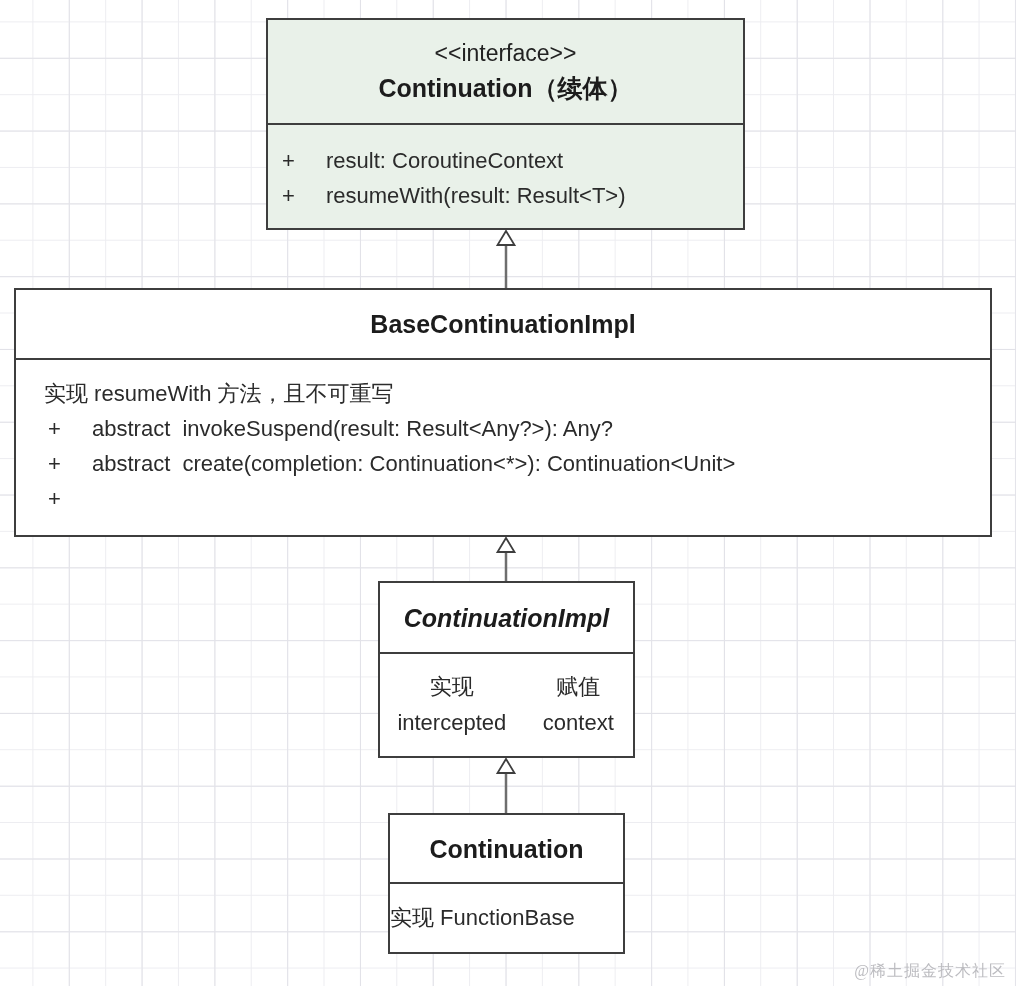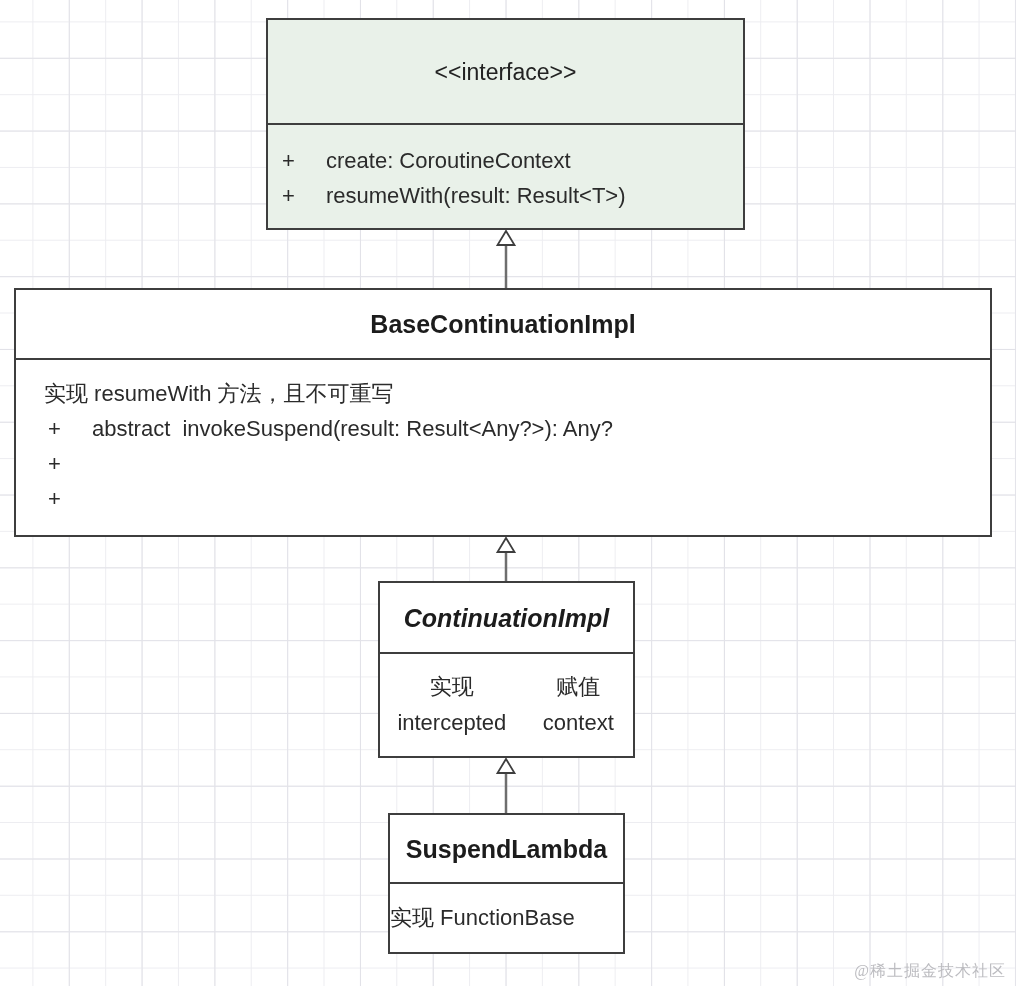--- a/index.html
+++ b/index.html
@@ -88,25 +88,26 @@
   #arrow-3 { left: 495px; top: 758px; height: 55px; }
 </style>
 </head>
 <body>
 
 <div class="canvas">
 
   <div class="uml-box" id="box-continuation">
     <div class="uml-title">
       <div class="stereotype">&lt;&lt;interface&gt;&gt;</div>
+      <div class="class-name">Continuation（续体）</div>
     </div>
     <div class="uml-body">
       <div class="member-row">
         <span class="plus-col">+</span>
-        <span>create: CoroutineContext</span>
+        <span>result: CoroutineContext</span>
       </div>
       <div class="member-row">
         <span class="plus-col">+</span>
         <span>resumeWith(result: Result&lt;T&gt;)</span>
       </div>
     </div>
   </div>
 
   <div class="arrow" id="arrow-1">
     <svg width="22" height="58" viewBox="0 0 22 58">
@@ -120,20 +121,21 @@
       <div class="class-name">BaseContinuationImpl</div>
     </div>
     <div class="uml-body">
       <div class="note-line">实现 resumeWith 方法，且不可重写</div>
       <div class="member-row">
         <span class="plus-col">+</span>
         <span>abstract  invokeSuspend(result: Result&lt;Any?&gt;): Any?</span>
       </div>
       <div class="member-row">
         <span class="plus-col">+</span>
+        <span>abstract  create(completion: Continuation&lt;*&gt;): Continuation&lt;Unit&gt;</span>
       </div>
       <div class="member-row">
         <span class="plus-col">+</span>
       </div>
     </div>
   </div>
 
   <div class="arrow" id="arrow-2">
     <svg width="22" height="44" viewBox="0 0 22 44">
       <line x1="11" y1="14" x2="11" y2="44" stroke="#6e6e6e" stroke-width="2.5"></line>
@@ -153,21 +155,21 @@
 
   <div class="arrow" id="arrow-3">
     <svg width="22" height="55" viewBox="0 0 22 55">
       <line x1="11" y1="14" x2="11" y2="55" stroke="#6e6e6e" stroke-width="2.5"></line>
       <polygon points="11,1 2.5,15 19.5,15" fill="#ffffff" stroke="#3e3e3e" stroke-width="1.8"></polygon>
     </svg>
   </div>
 
   <div class="uml-box" id="box-lambda">
     <div class="uml-title">
-      <div class="class-name">SuspendLambda</div>
+      <div class="class-name">Continuation</div>
     </div>
     <div class="uml-body centered-body">
       <div>实现 FunctionBase</div>
     </div>
   </div>
 
   <div class="watermark">@稀土掘金技术社区</div>
 
 </div>
 

